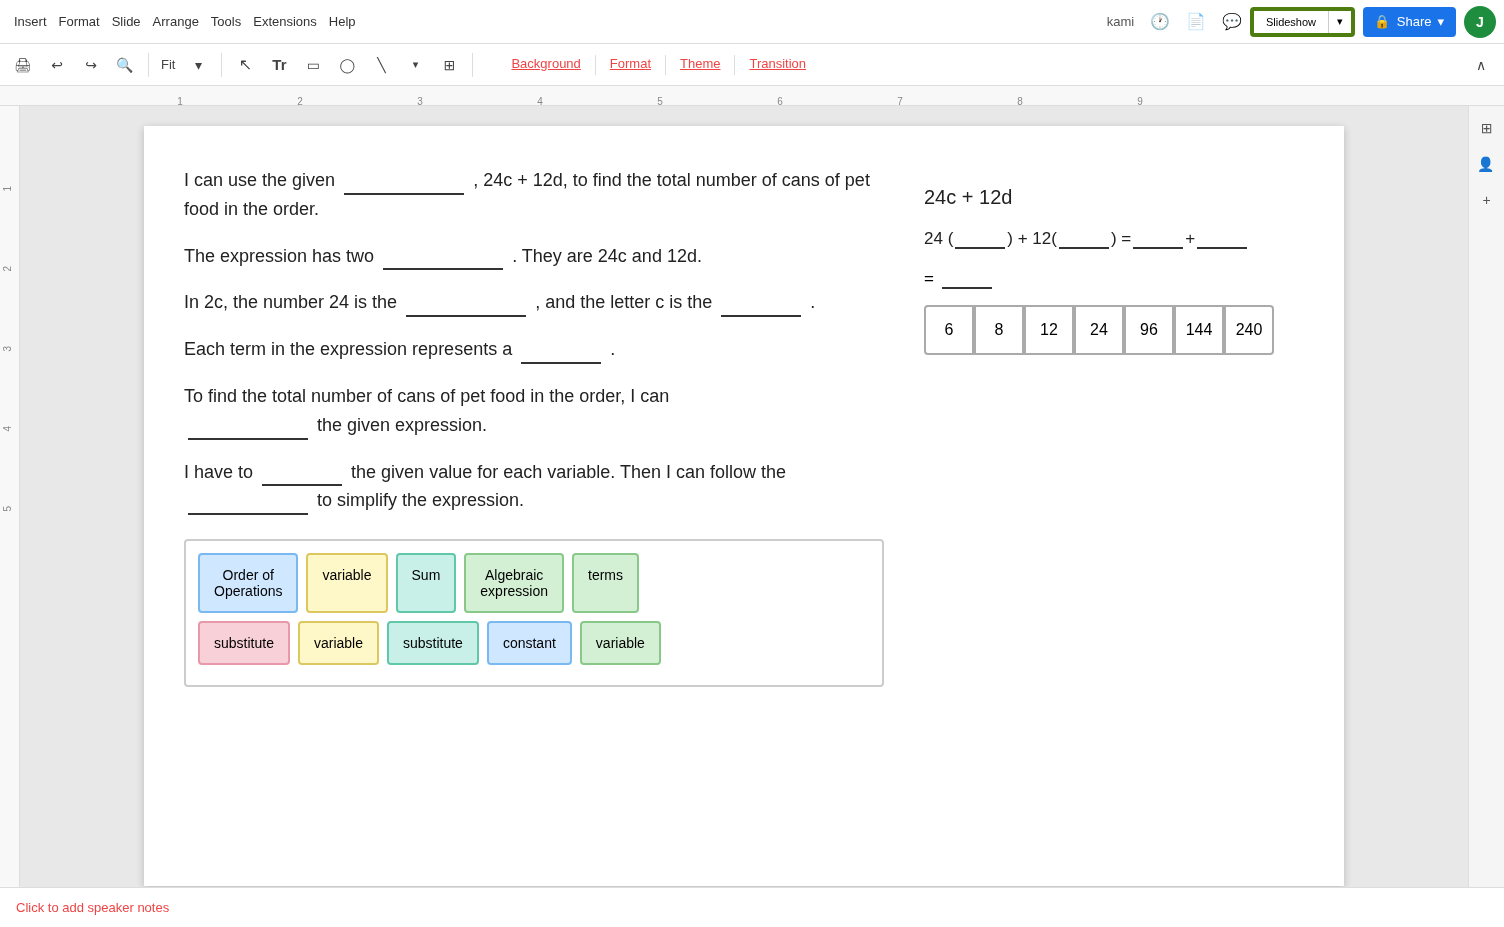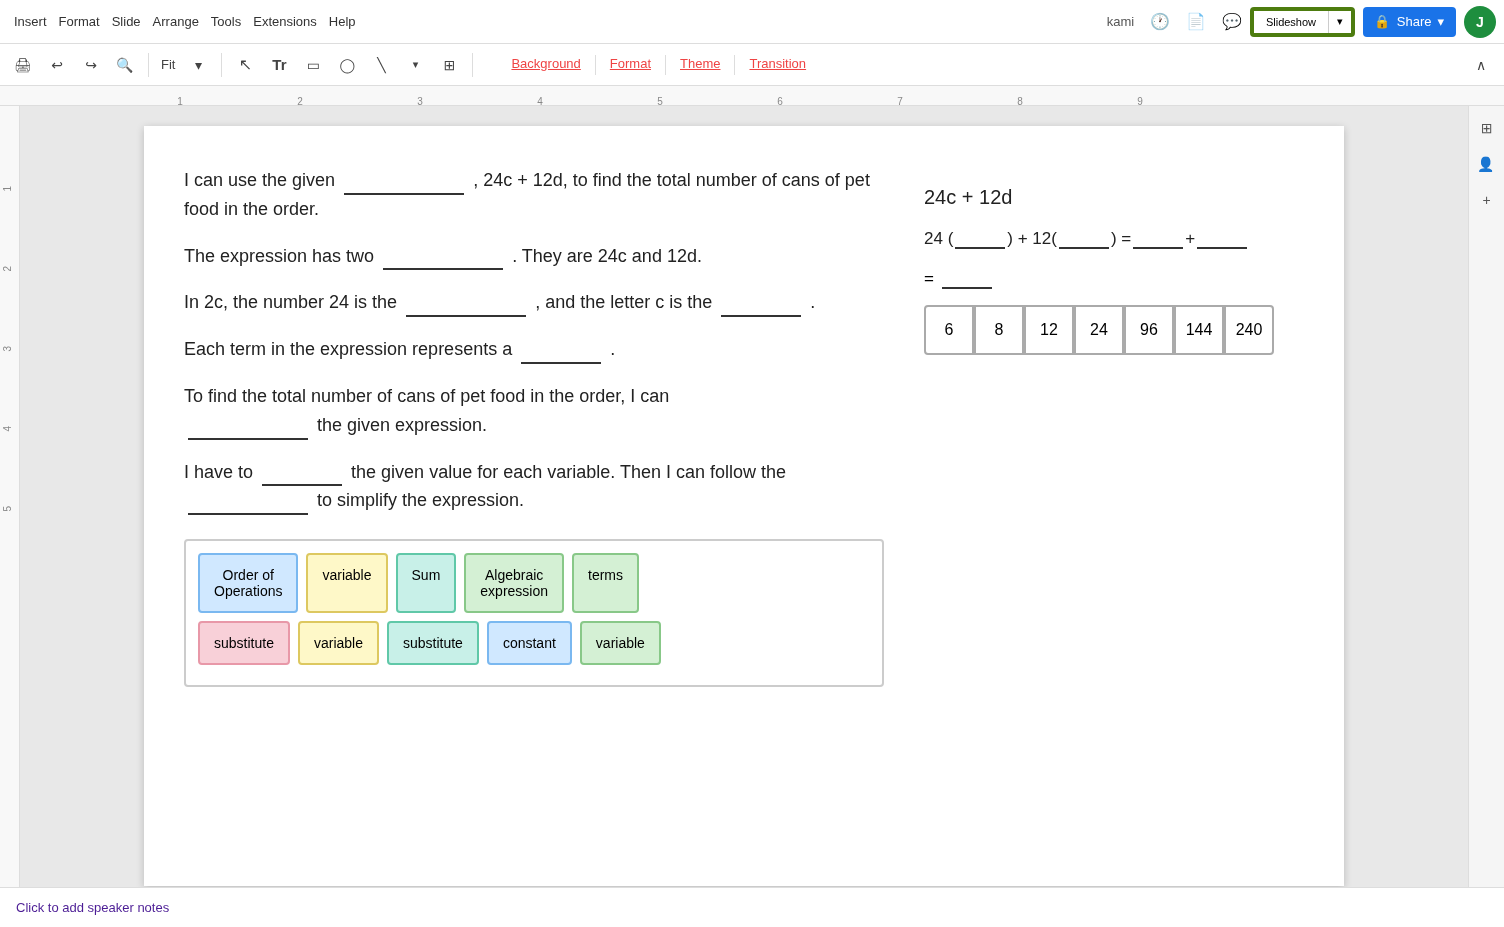--- a/index.html
+++ b/index.html
@@ -335,21 +335,21 @@
     .speaker-notes {
       height: 40px;
       background: #fff;
       border-top: 1px solid #ddd;
       display: flex;
       align-items: center;
       padding: 0 16px;
     }
     .speaker-notes-text {
       font-size: 13px;
-      color: #4c1d95;
+      color: #ef4444;
     }
 
     
     .right-sidebar {
       width: 36px;
       background: #f5f5f5;
       border-left: 1px solid #ddd;
       display: flex;
       flex-direction: column;
       align-items: center;

